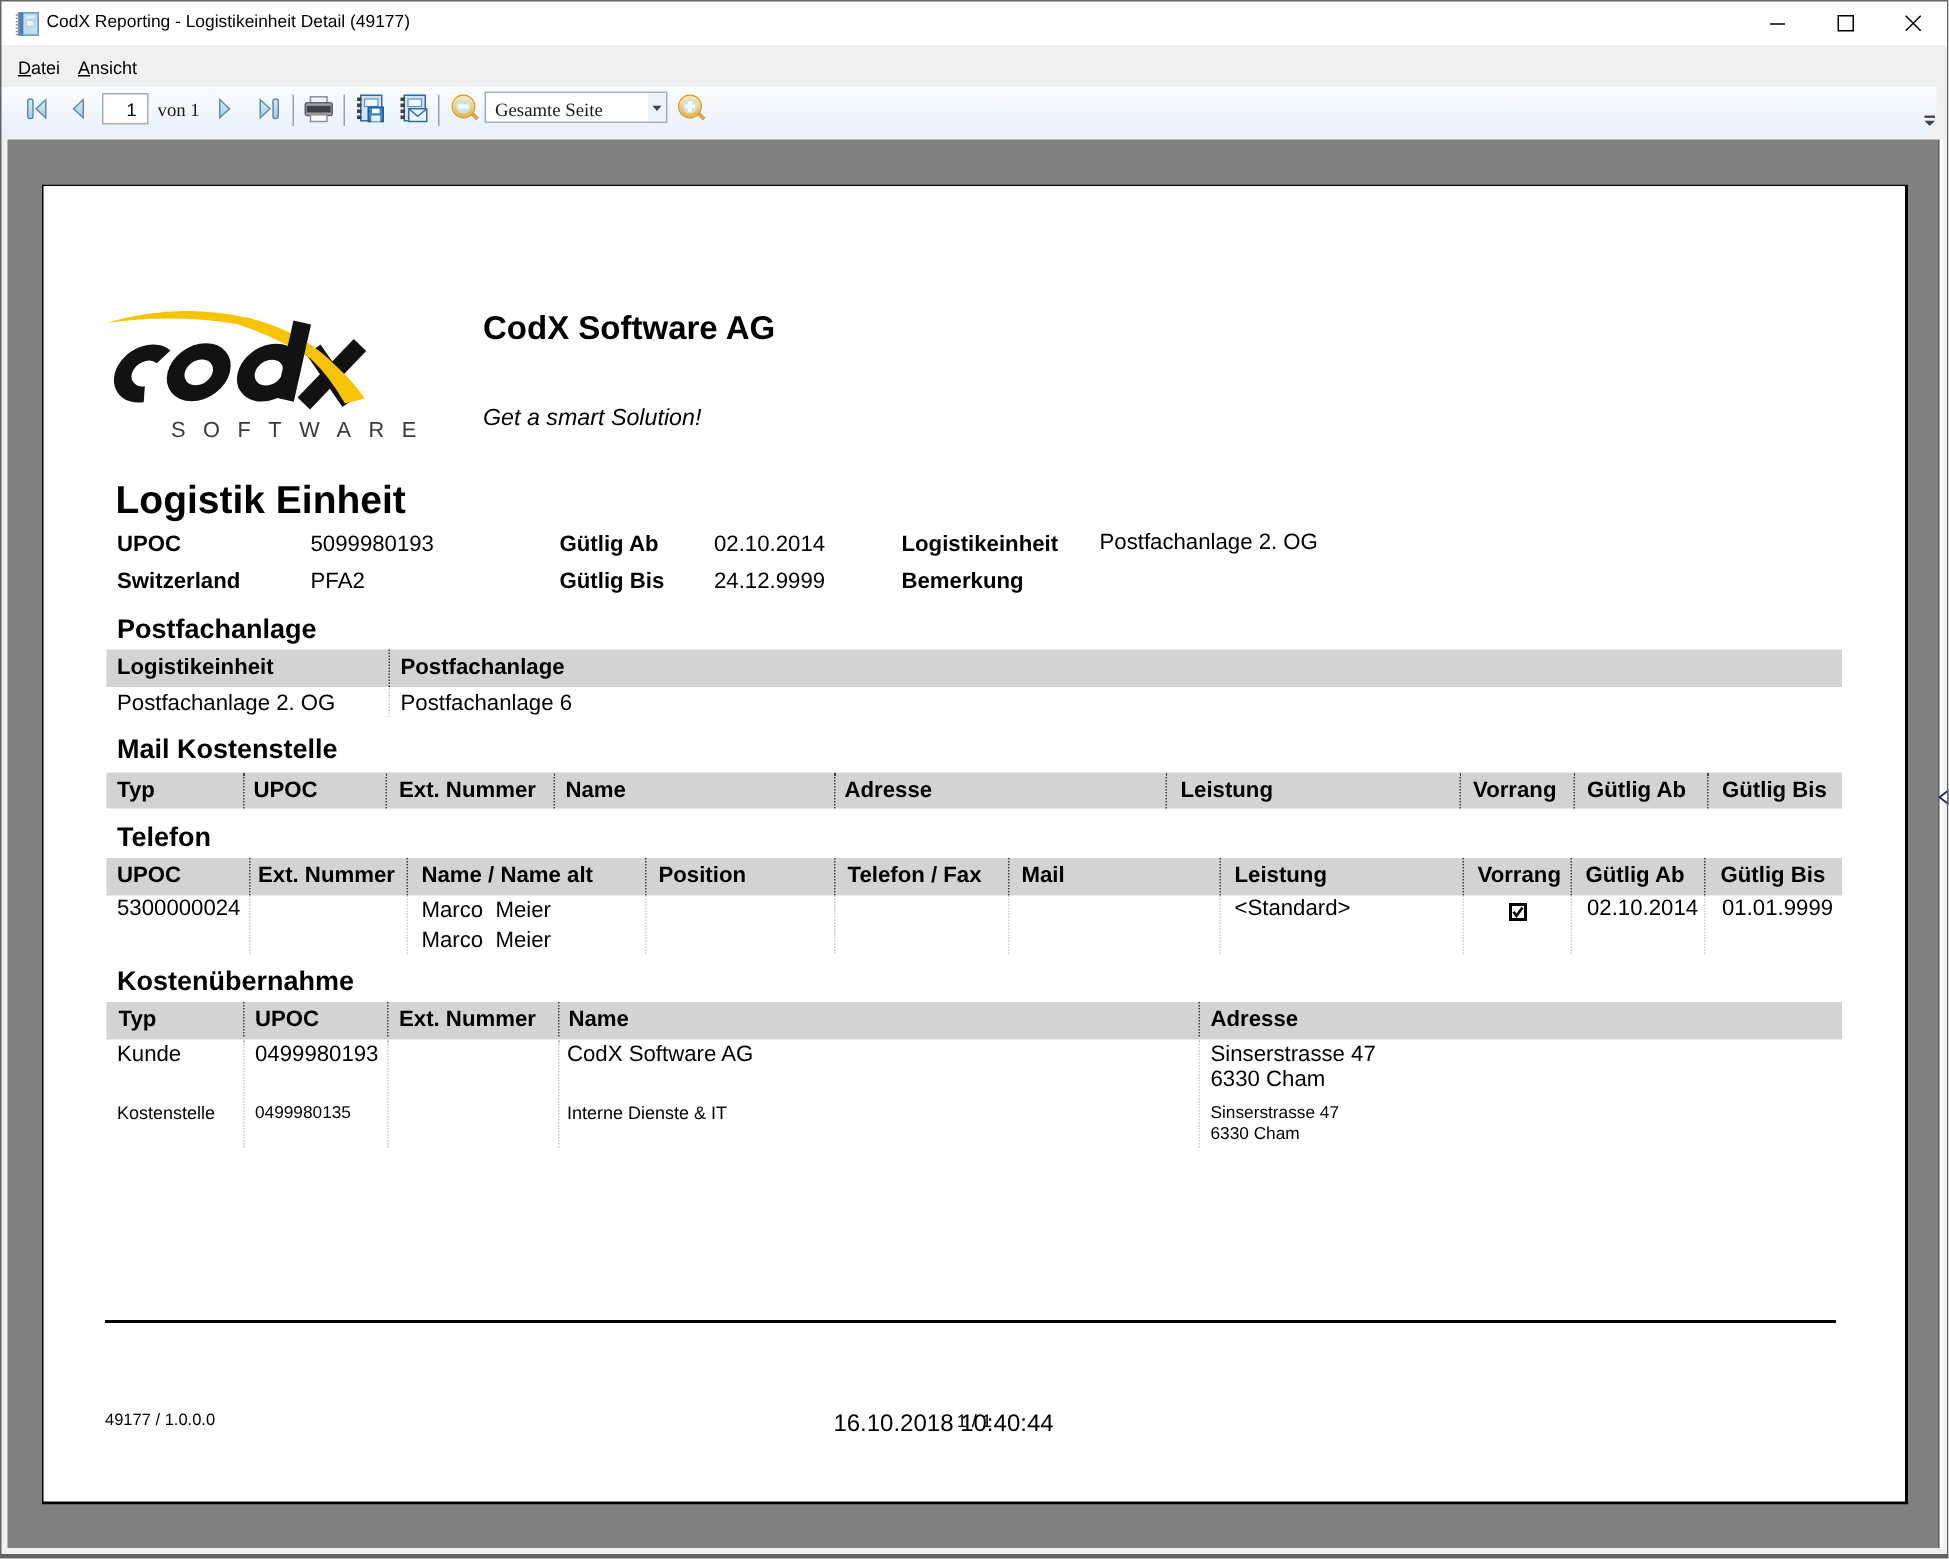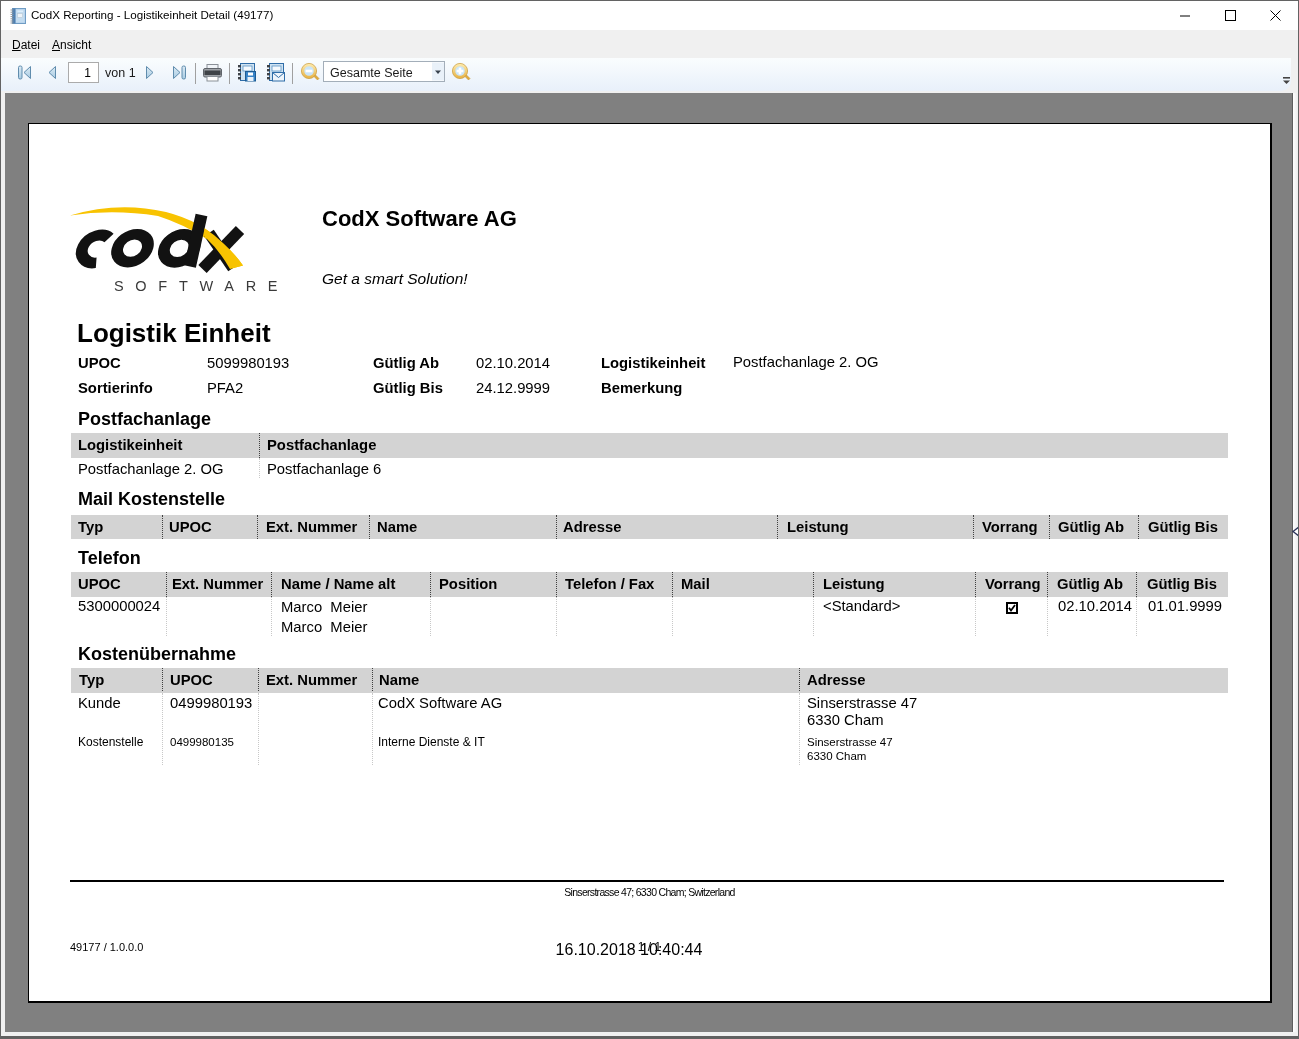--- a/index.html
+++ b/index.html
@@ -16,21 +16,21 @@
   #bottomstrip { position:absolute; left:1px; top:1032px; width:1297px; height:4px; background:#f0f0f0; }
   #bottomdark { position:absolute; left:0px; top:1036px; width:1299px; height:3px; background:#606060; }
   #page { position:absolute; left:23px; top:30px; width:1244px; height:880px; background:#fff; border:1px solid #000; border-right-width:2px; border-bottom-width:2px; }
   .doc { position:absolute; color:#000; white-space:nowrap; }
   .b { font-weight:bold; }
   .fs13 { font-size:14.8px; line-height:17px; }
   .hdr { font-size:18px; font-weight:bold; line-height:18px; }
   .grayband { position:absolute; background:#d3d3d3; height:24px; left:42px; width:1157px; }
   .sep { position:absolute; width:0; border-left:1px dotted #404040; top:0; height:100%; }
   .bsep { position:absolute; width:0; border-left:1px dotted #c8c8c8; }
-  .tb { position:absolute; font-size:12px; color:#1a1a1a; }
+  .tb { position:absolute; font-size:12px; color:#1a1a1a;font-family:Liberation Serif, serif; }
 </style>
 </head>
 <body>
 
   <div id="titlebar">
     <svg class="abs" style="left:9px;top:7px" width="16" height="16" viewBox="0 0 16 16">
       <rect x="2.5" y="0.5" width="13" height="15" fill="#aecde8" stroke="#6f9cc4"></rect>
       <rect x="2.5" y="0.5" width="3" height="15" fill="#4e7fb0"></rect>
       <rect x="6" y="1.5" width="8.5" height="13" fill="#c3dcf0"></rect>
       <rect x="7.5" y="2.5" width="5.5" height="1.5" fill="#ddeefa"></rect>
@@ -180,21 +180,21 @@
       <div class="doc b" style="left:293px;top:82px;font-size:22px">CodX Software AG</div>
       <div class="doc" style="left:293px;top:146px;font-size:15.5px;font-style:italic">Get a smart Solution!</div>
       <div class="doc b" style="left:48px;top:194px;font-size:26px">Logistik Einheit</div>
 
       <div class="doc fs13 b" style="left:49px;top:231px">UPOC</div>
       <div class="doc fs13" style="left:178px;top:231px">5099980193</div>
       <div class="doc fs13 b" style="left:344px;top:231px">Gütlig Ab</div>
       <div class="doc fs13" style="left:447px;top:231px">02.10.2014</div>
       <div class="doc fs13 b" style="left:572px;top:231px">Logistikeinheit</div>
       <div class="doc fs13" style="left:704px;top:230px">Postfachanlage 2. OG</div>
-      <div class="doc fs13 b" style="left:49px;top:256px">Sortierinfo</div>
+      <div class="doc fs13 b" style="left:49px;top:256px">Switzerland</div>
       <div class="doc fs13" style="left:178px;top:256px">PFA2</div>
       <div class="doc fs13 b" style="left:344px;top:256px">Gütlig Bis</div>
       <div class="doc fs13" style="left:447px;top:256px">24.12.9999</div>
       <div class="doc fs13 b" style="left:572px;top:256px">Bemerkung</div>
 
       <div class="doc hdr" style="left:49px;top:286px">Postfachanlage</div>
       <div class="grayband" style="top:308.5px;height:25px">
         <div class="sep" style="left:188px"></div>
         <div class="doc fs13 b" style="left:7px;top:4px">Logistikeinheit</div>
         <div class="doc fs13 b" style="left:196px;top:4px">Postfachanlage</div>
@@ -284,21 +284,20 @@
       <div class="doc" style="left:49px;top:571px;font-size:14.8px">Kunde</div>
       <div class="doc" style="left:141px;top:571px;font-size:14.8px">0499980193</div>
       <div class="doc" style="left:349px;top:571px;font-size:14.8px">CodX Software AG</div>
       <div class="doc" style="left:778px;top:571px;font-size:14.8px;line-height:17px">Sinserstrasse 47<br>6330 Cham</div>
       <div class="doc" style="left:49px;top:611px;font-size:12px">Kostenstelle</div>
       <div class="doc" style="left:141px;top:612px;font-size:11.5px">0499980135</div>
       <div class="doc" style="left:349px;top:611px;font-size:12px">Interne Dienste &amp; IT</div>
       <div class="doc" style="left:778px;top:611px;font-size:11.5px;line-height:14px">Sinserstrasse 47<br>6330 Cham</div>
 
       <div class="abs" style="left:41px;top:755.5px;width:1154px;height:2px;background:#000"></div>
-      <div class="doc" style="left:0;top:762px;width:1241px;text-align:center;font-size:10.5px;letter-spacing:-0.7px">Sinserstrasse 47; 6330 Cham; Switzerland</div>
       <div class="doc" style="left:41px;top:817px;font-size:11px">49177 / 1.0.0.0</div>
       <div class="doc" style="left:0;top:816px;width:1241px;text-align:center;font-size:12px">1 / 1</div>
       <div class="doc" style="left:0;top:817px;width:1200px;text-align:center;font-size:16px">16.10.2018 10:40:44</div>
     </div>
   </div>
   <div id="splitter">
     <svg class="abs" style="left:-1px;top:433px" width="8" height="11" viewBox="0 0 8 11">
       <path d="M7.5 0.5 L7.5 10.5 L1 5.5 Z" fill="#fff" stroke="#2a3158" stroke-width="1.3"></path>
     </svg>
   </div>

